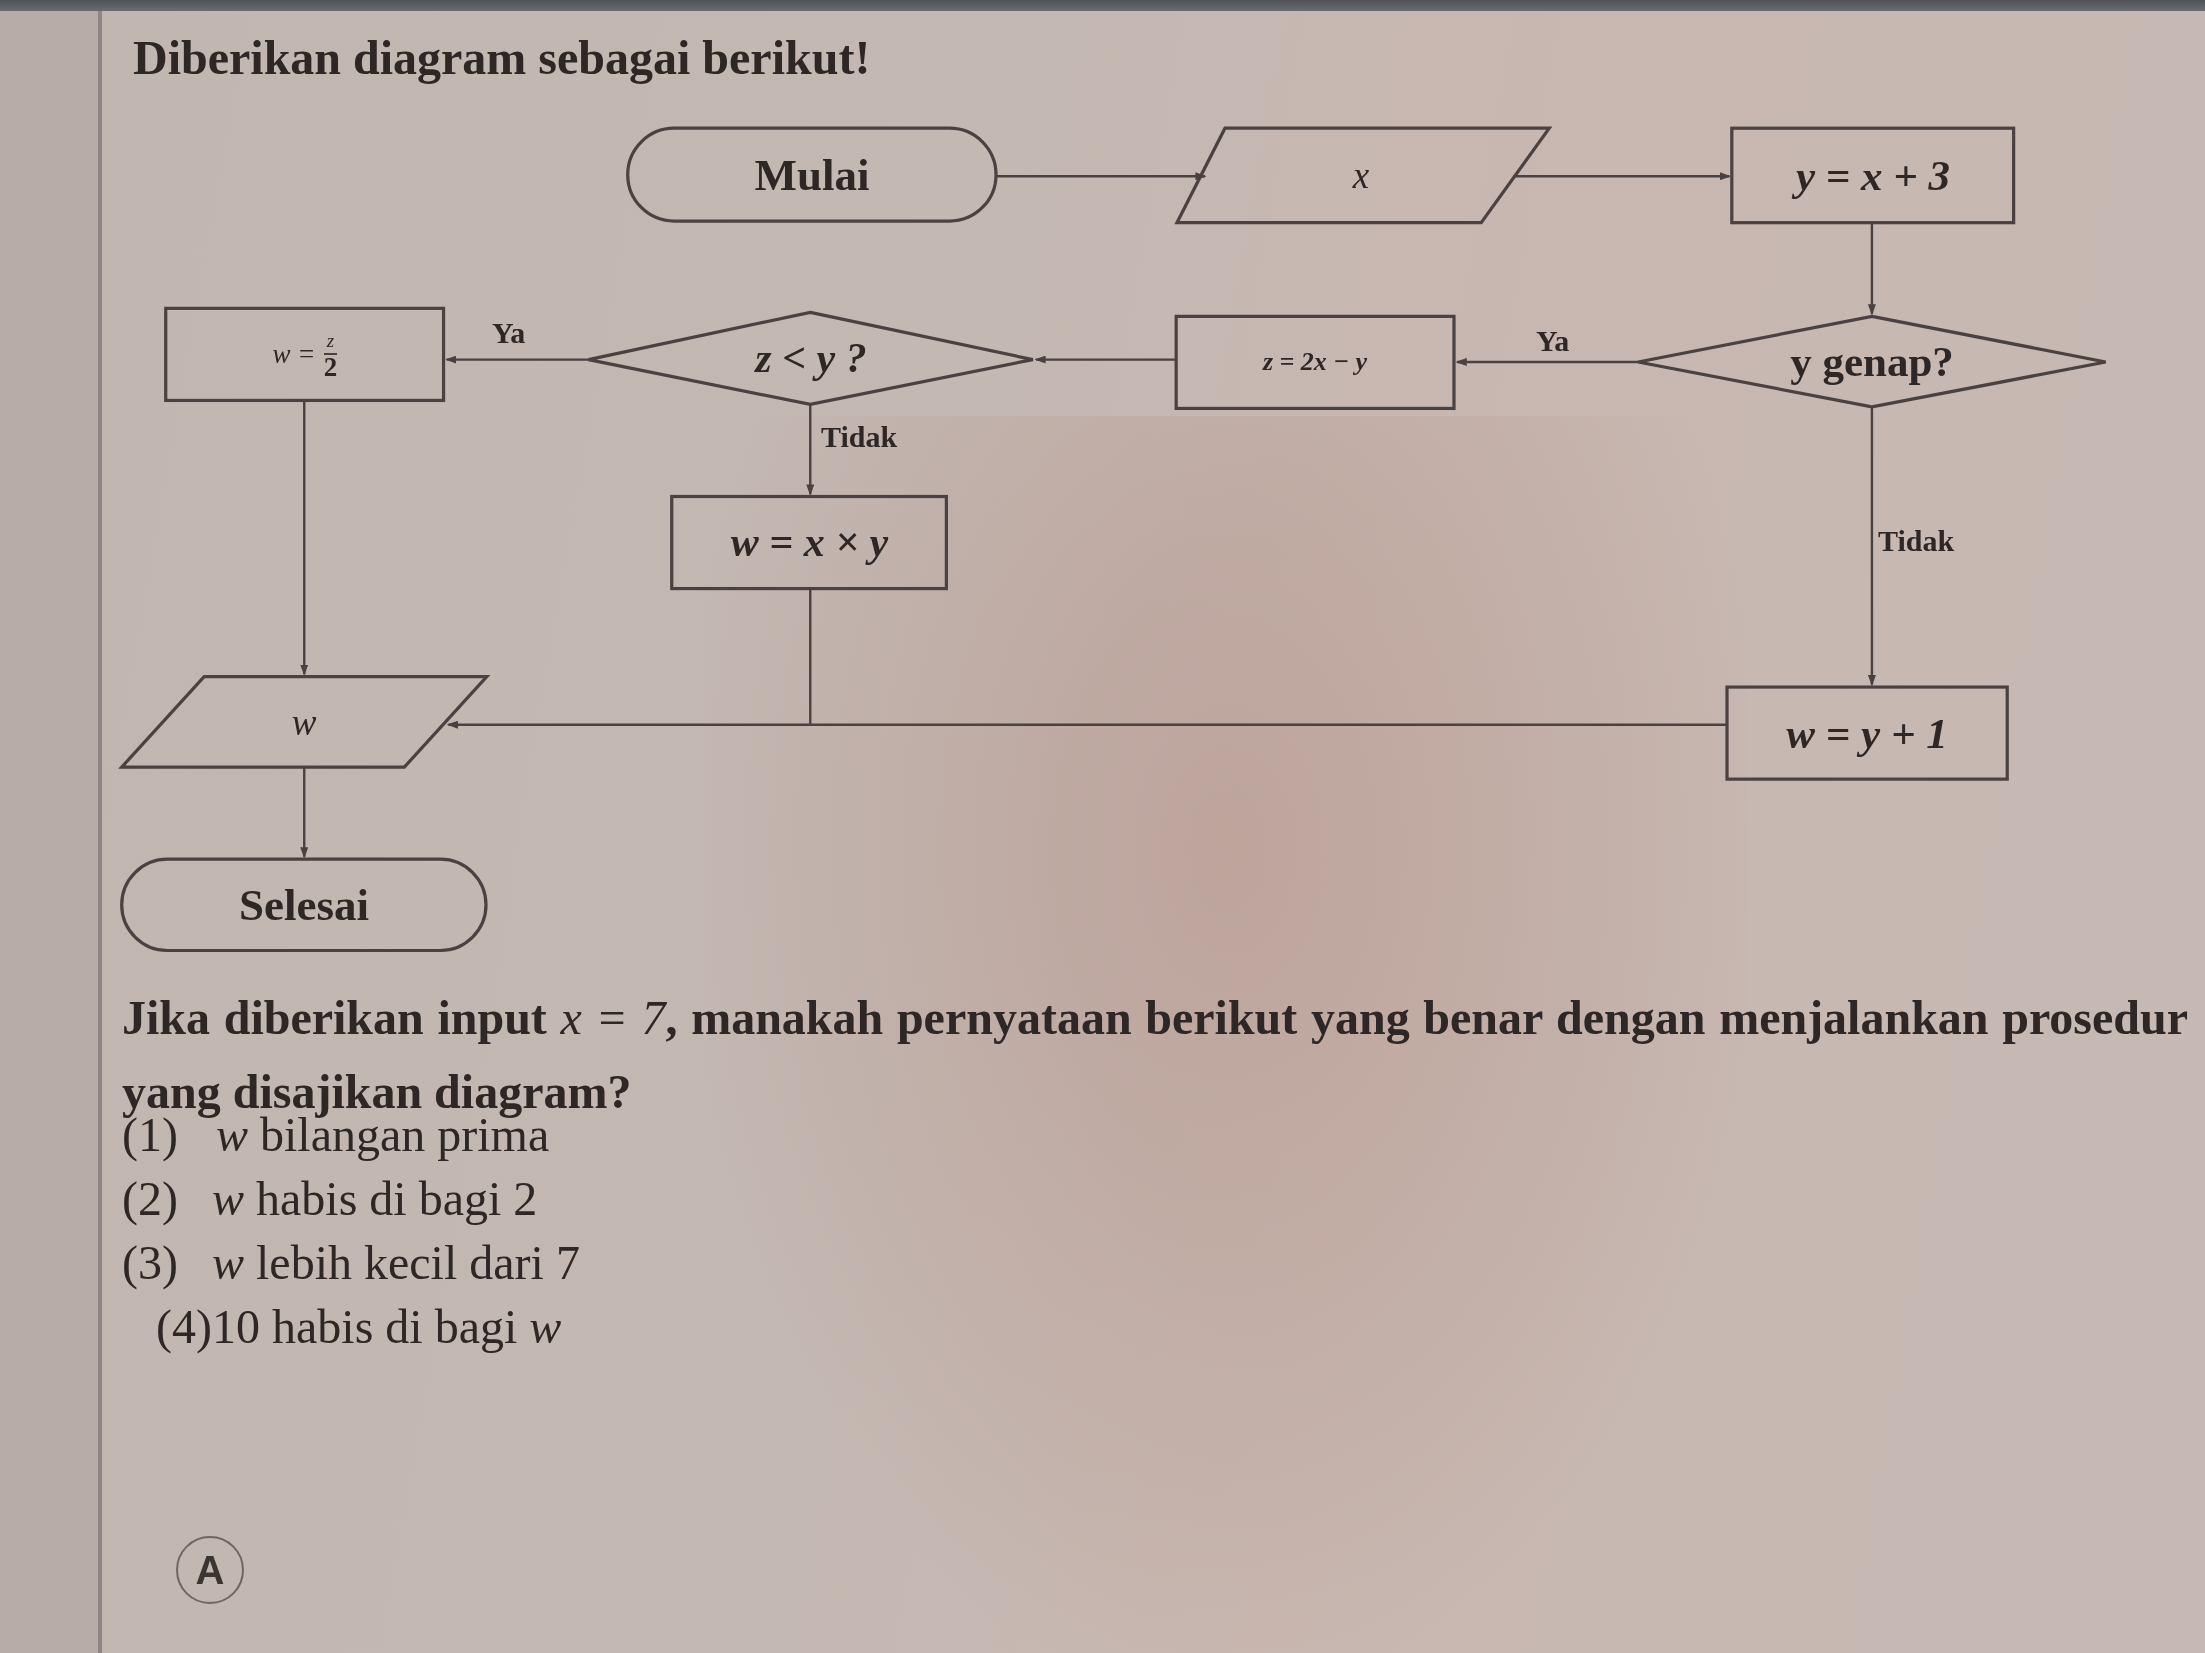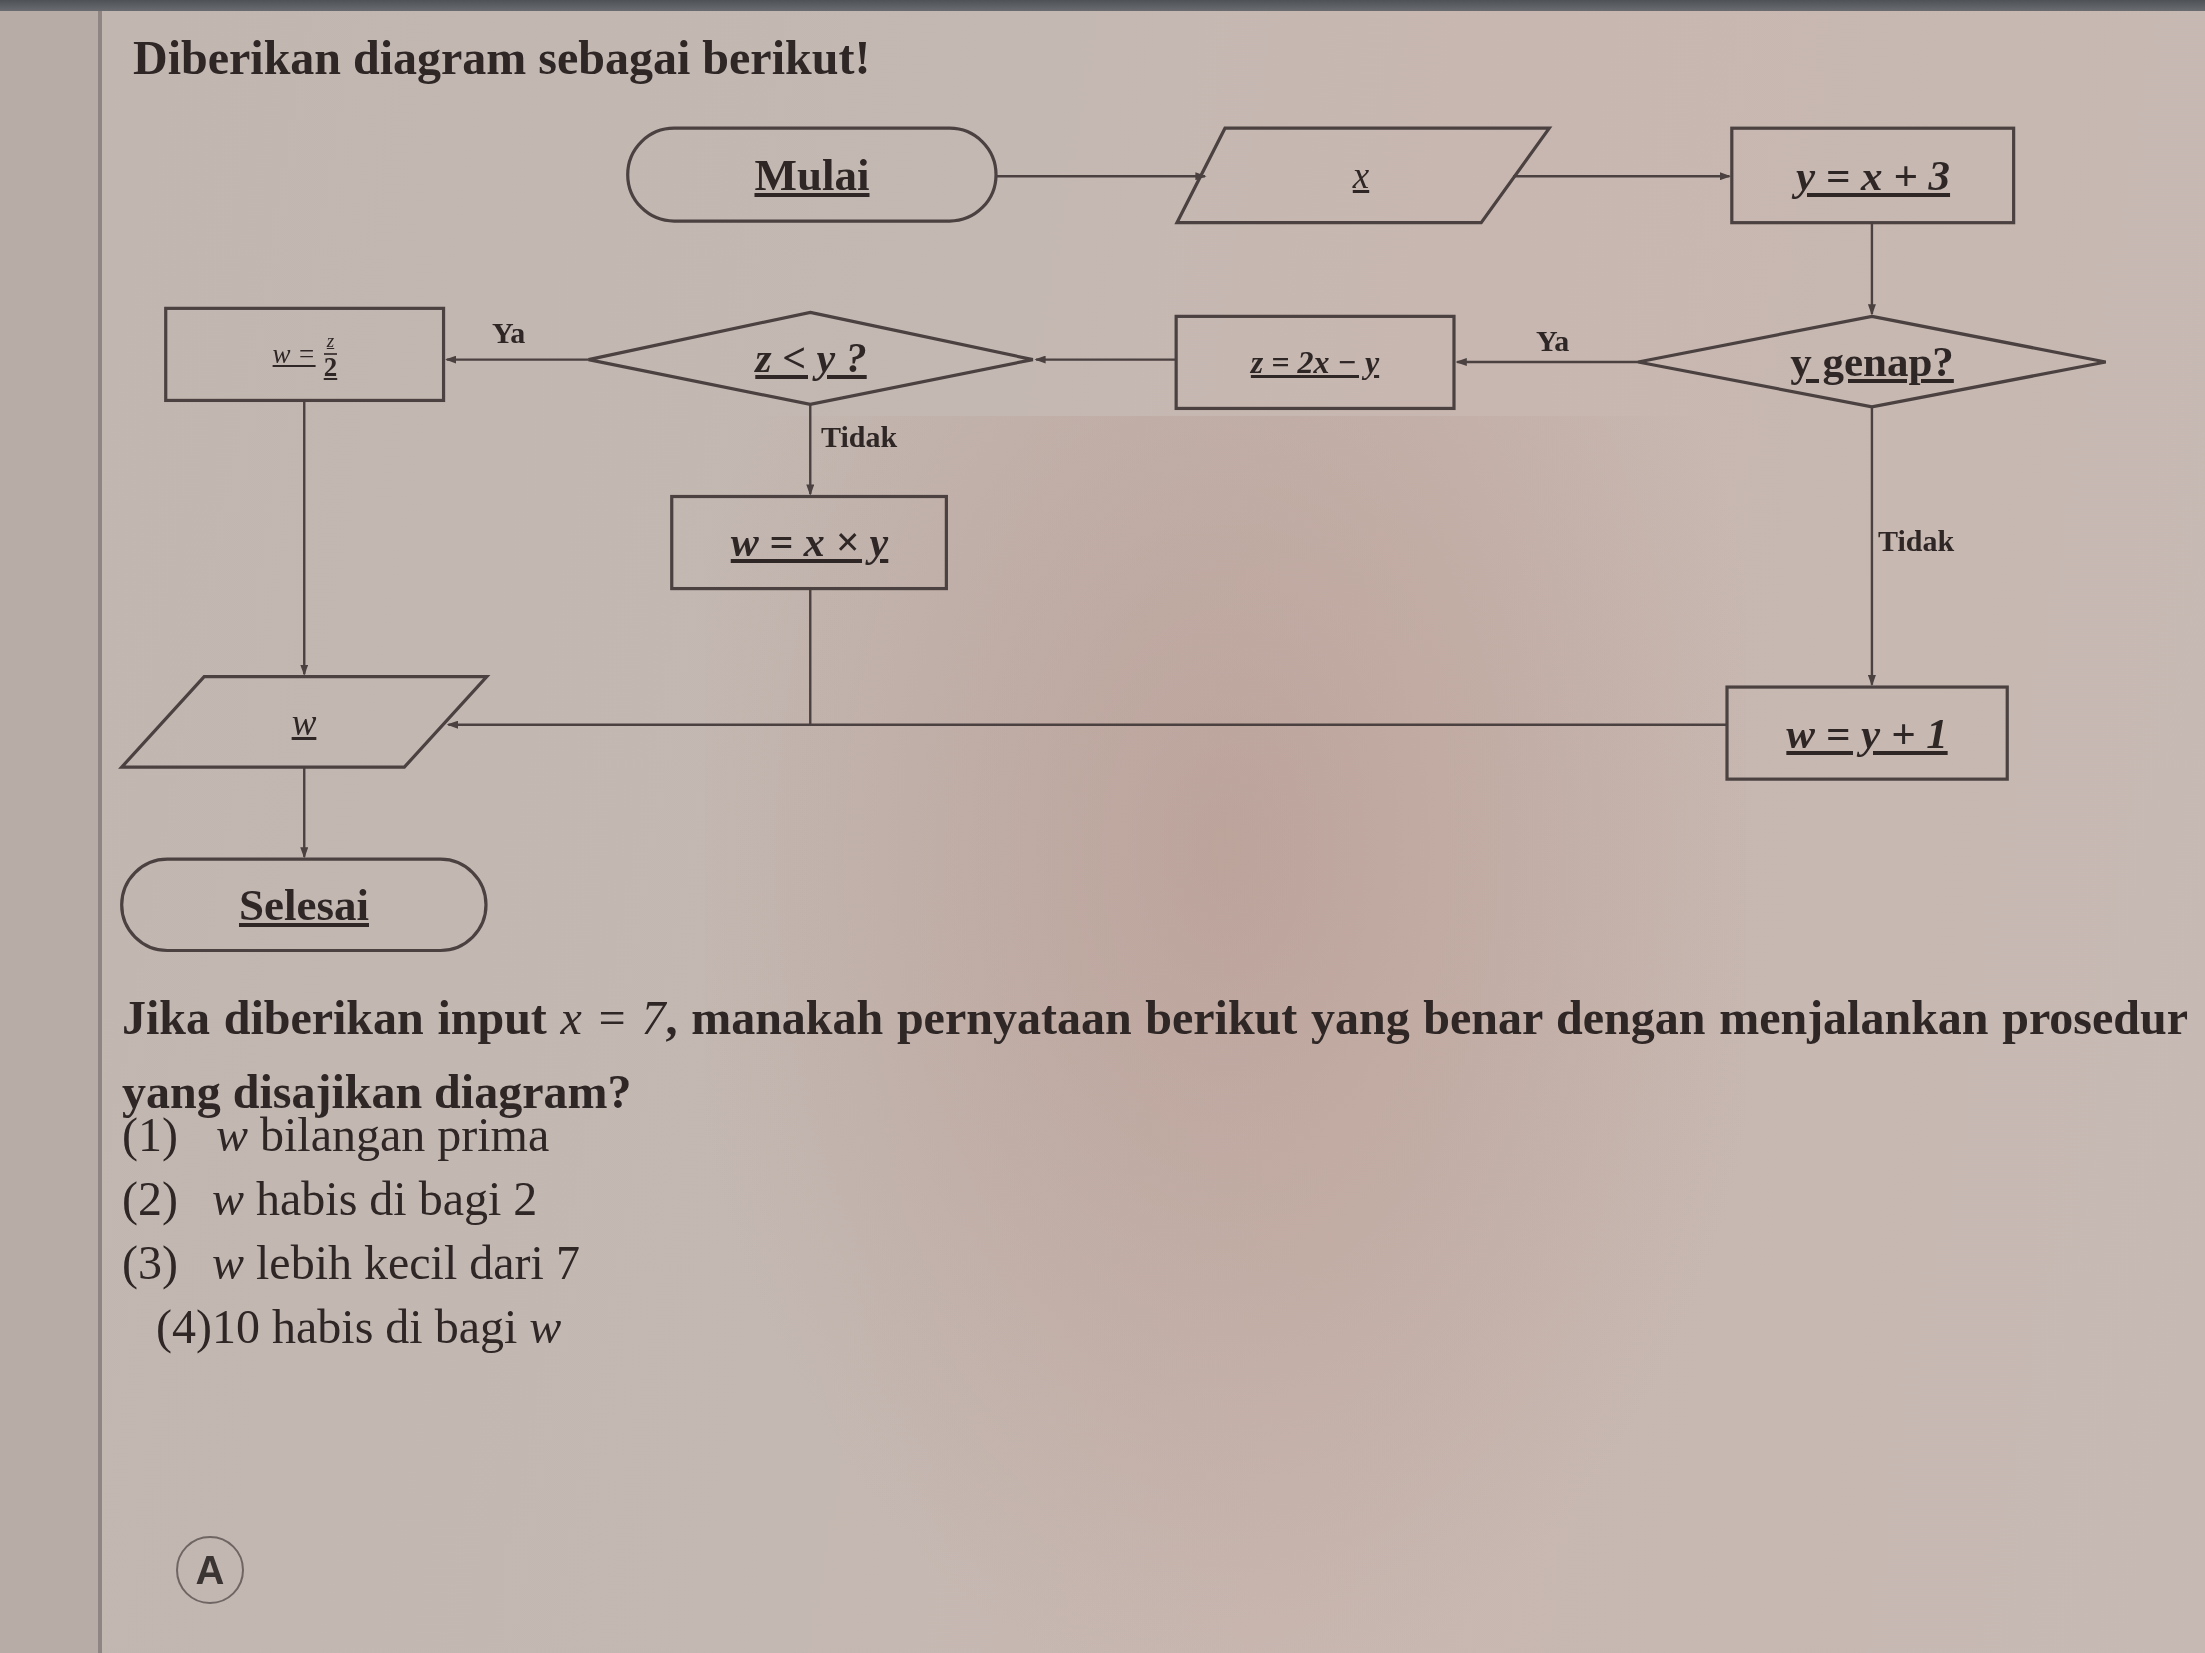--- a/index.html
+++ b/index.html
@@ -30,21 +30,21 @@
     background: radial-gradient(ellipse at 50% 35%, rgba(176,140,130,0.45) 0%, rgba(180,150,140,0.25) 45%, rgba(190,170,160,0) 75%);
     pointer-events: none;
   }
   .q-title {
     position: absolute; left: 133px; top: 30px;
     font-size: 48px; font-weight: bold; letter-spacing: 0px;
   }
   svg.flow { position: absolute; left: 0; top: 0; }
   .node-text {
     position: absolute; font-weight: bold; text-align: center;
-    display: flex; align-items: center; justify-content: center; text-decoration: underline;
+    display: flex; align-items: center; justify-content: center;
   }
   .math { font-style: italic; }
   .label-small { position: absolute; font-size: 30px; font-weight: bold; }
   .question {
     position: absolute; left: 122px; top: 981px; width: 2066px;
     font-size: 48px; line-height: 74px; text-align: justify; text-align-last: left;
   }
   .question .lead { font-weight: bold; }
   .stmt { position: absolute; left: 122px; font-size: 48px; }
   .stmt .num { display: inline-block; width: 94px; }
@@ -126,21 +126,21 @@
     <line x1="2157" y1="905" x2="560" y2="905" marker-end="url(#arr)"></line>
 
     <line x1="380" y1="958" x2="380" y2="1070" marker-end="url(#arr)"></line>
   </g>
 </svg>
 
 <div class="node-text" style="left:628px;top:128px;width:368px;height:93px;font-size:45px;">Mulai</div>
 <div class="node-text math" style="left:1201px;top:128px;width:320px;height:94px;font-size:37px;font-weight:normal;">x</div>
 <div class="node-text math" style="left:1732px;top:128px;width:282px;height:94px;font-size:43px;">y = x + 3</div>
 <div class="node-text" style="left:1638px;top:316px;width:468px;height:90px;font-size:43px;">y genap?</div>
-<div class="node-text math" style="left:1176px;top:316px;width:278px;height:92px;font-size:32px;">z = 2x − y</div>
+<div class="node-text math" style="left:1176px;top:316px;width:278px;height:92px;font-size:26px;">z = 2x − y</div>
 <div class="node-text math" style="left:589px;top:312px;width:444px;height:92px;font-size:42px;">z &lt; y ?</div>
 
 <div class="node-text math" style="left:166px;top:308px;width:278px;height:92px;font-size:27px;font-weight:normal;">
   <span>w =</span>
   <span style="display:inline-flex;flex-direction:column;align-items:center;margin-left:8px;line-height:24px;">
     <span style="font-size:19px;border-bottom:2.4px solid #4a4140;padding:0 3.2px;">z</span>
     <span style="font-style:normal;font-weight:bold;">2</span>
   </span>
 </div>
 

